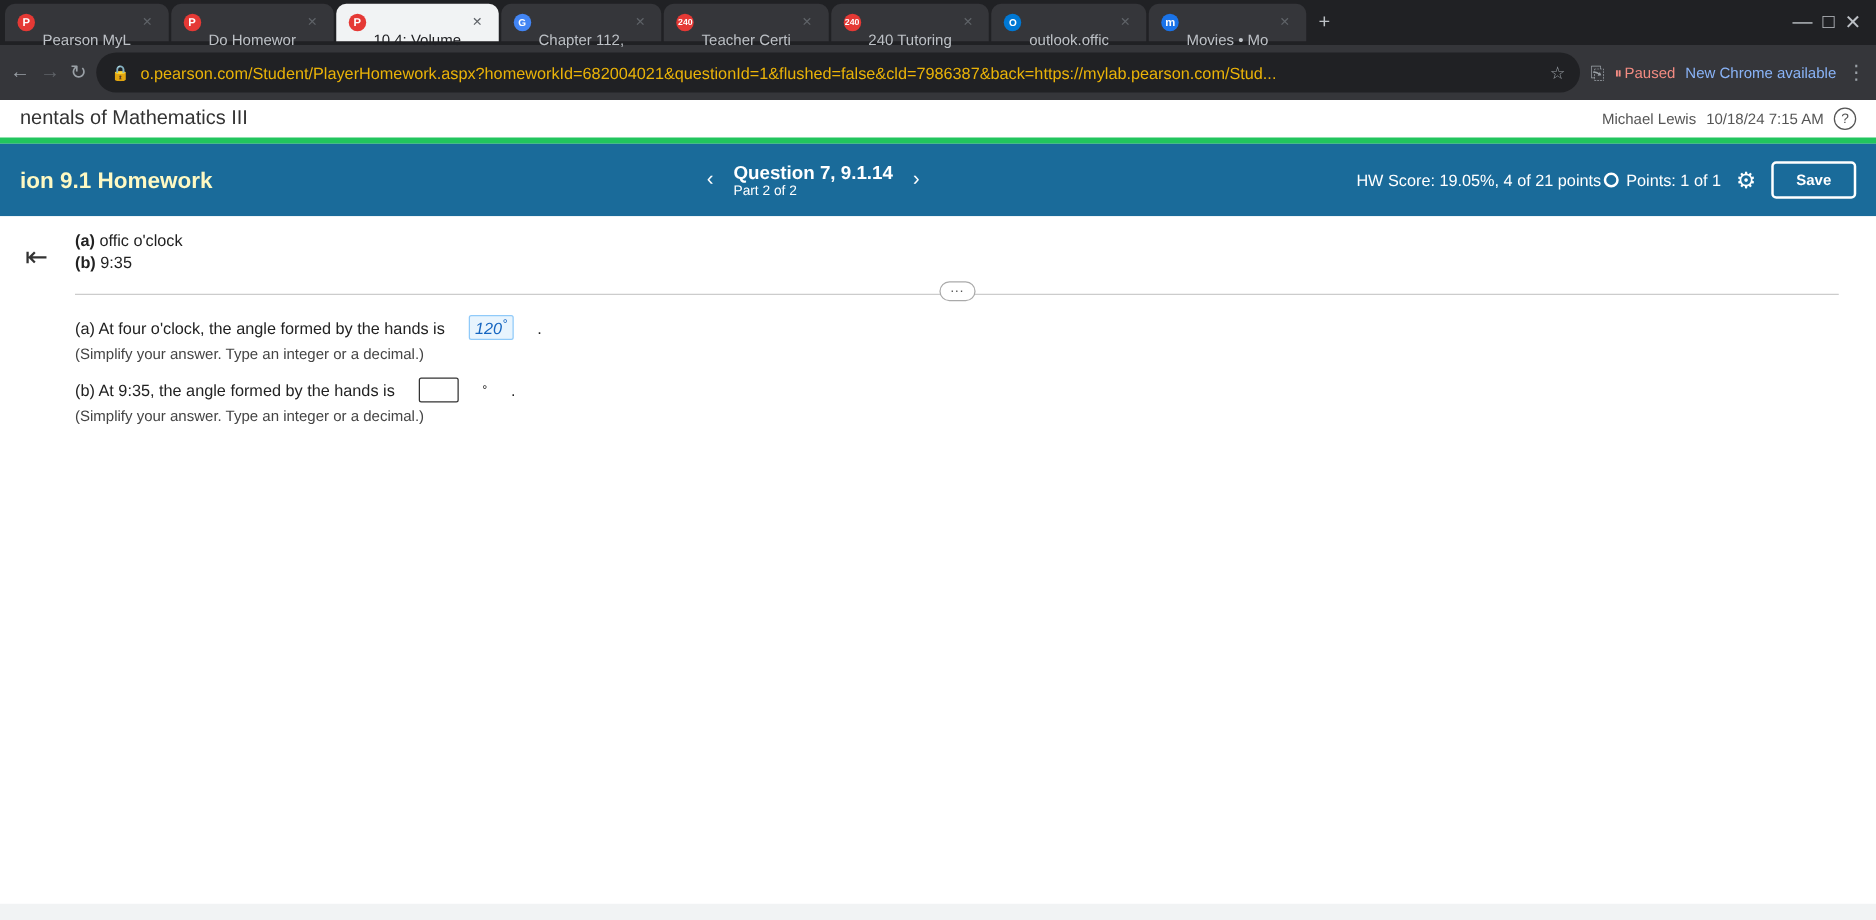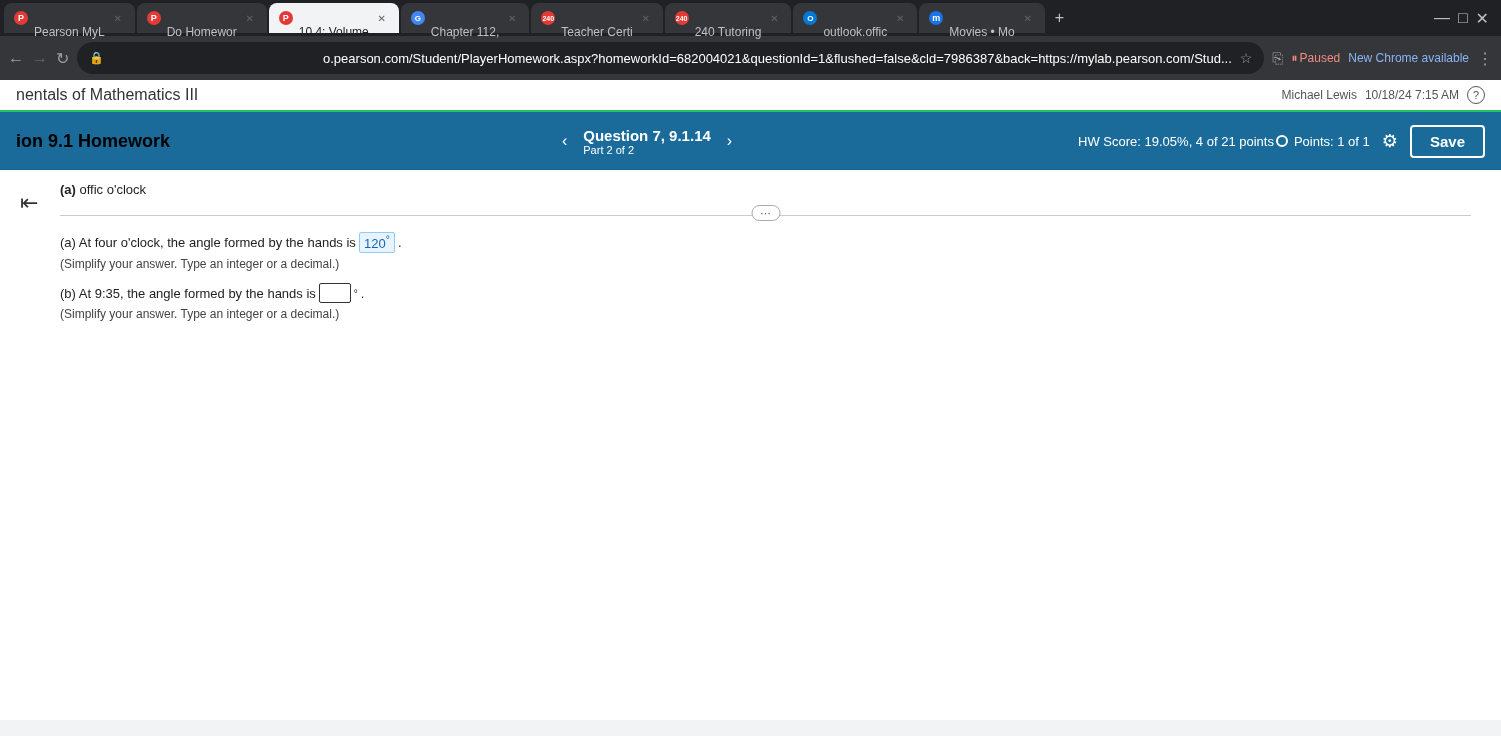--- a/index.html
+++ b/index.html
@@ -76,26 +76,25 @@
       background: #202124;
       border-radius: 20px;
       display: flex;
       align-items: center;
       padding: 4px 12px;
       gap: 8px;
       height: 32px;
     }
     .addr-url-text {
       font-size: 13px;
-      color: #ffffff;
+      color: #eab308;
       flex: 1;
       white-space: nowrap;
       overflow: hidden;
       text-overflow: ellipsis;
-      text-align: right;
     }
     .addr-star { color: #9aa0a6; font-size: 14px; }
     .addr-right { display: flex; align-items: center; gap: 8px; color: #9aa0a6; font-size: 12px; }
     .addr-paused { color: #f28b82; font-size: 12px; display: flex; align-items: center; gap: 2px; }
     .addr-new-chrome { color: #8ab4f8; font-size: 12px; }
 
     
     .page-container {
       background: #f1f3f4;
       width: 100%;
@@ -103,36 +102,36 @@
       overflow: hidden;
     }
 
     
     .page-header {
       background: white;
       padding: 6px 16px;
       display: flex;
       align-items: center;
       justify-content: space-between;
-      border-bottom: 2px solid #22c55e;
+      border-bottom: 5px solid #22c55e;
     }
     .page-title-text { font-size: 16px; color: #333; }
     .page-header-right { font-size: 12px; color: #555; display: flex; align-items: center; gap: 8px; }
     .help-icon { width: 18px; height: 18px; border-radius: 50%; border: 1px solid #555; display: flex; align-items: center; justify-content: center; font-size: 11px; color: #555; }
 
     
     .section-header {
       background: #1a6b9a;
       color: white;
       display: flex;
       align-items: center;
       padding: 0 16px;
       height: 58px;
     }
-    .section-title { font-size: 18px; font-weight: bold; color: #000000; min-width: 200px; }
+    .section-title { font-size: 18px; font-weight: bold; color: #fef9c3; min-width: 200px; }
     .question-nav {
       flex: 1;
       display: flex;
       flex-direction: column;
       align-items: center;
       justify-content: center;
     }
     .question-nav-row {
       display: flex;
       align-items: center;
@@ -158,21 +157,21 @@
     }
     .score-row { display: flex; align-items: center; gap: 6px; }
     .score-circle { width: 12px; height: 12px; border-radius: 50%; border: 2px solid white; }
     .header-icons { display: flex; align-items: center; gap: 12px; margin-left: 12px; }
     .gear-icon { color: white; font-size: 18px; cursor: pointer; }
     .save-btn {
       background: #1a6b9a;
       border: 2px solid white;
       color: white;
       padding: 6px 18px;
-      font-size: 15px;
+      font-size: 12px;
       font-weight: bold;
       border-radius: 4px;
       cursor: pointer;
     }
 
     
     .main-content {
       background: white;
       margin: 0;
       padding: 0;
@@ -231,33 +230,34 @@
 
     .answer-section { margin-top: 8px; }
 
     .answer-line {
       font-size: 13px;
       color: #222;
       margin-bottom: 4px;
       display: flex;
       align-items: center;
       flex-wrap: wrap;
-      gap: 3px;
+      gap: 19px;
     }
 
     .answer-value {
       display: inline-block;
       background: #e8f4fd;
       border: 1px solid #90caf9;
       border-radius: 2px;
       padding: 1px 2px;
       font-size: 13px;
       color: #1565c0;
       min-width: 36px;
       text-align: center;
+      font-style: italic;
     }
 
     .answer-input {
       display: inline-block;
       border: 1px solid #333;
       border-radius: 2px;
       padding: 1px 4px;
       font-size: 13px;
       width: 32px;
       height: 20px;
@@ -402,20 +402,24 @@
   <div class="main-content">
     <div class="content-inner">
 
       <span class="back-arrow">⇤</span>
 
 
       <div class="sub-problem">
         <strong>(a)</strong>
         <span>offic o'clock</span>
       </div>
+      <div class="sub-problem">
+        <strong>(b)</strong>
+        <span>9:35</span>
+      </div>
 
       <div style="position:relative; margin: 18px 0 8px 0;">
         <hr class="divider-line">
         <button class="expand-btn">···</button>
       </div>
 
       <div class="answer-section">
 
         <div class="answer-line">
           <span>(a) At four o'clock, the angle formed by the hands is</span>

